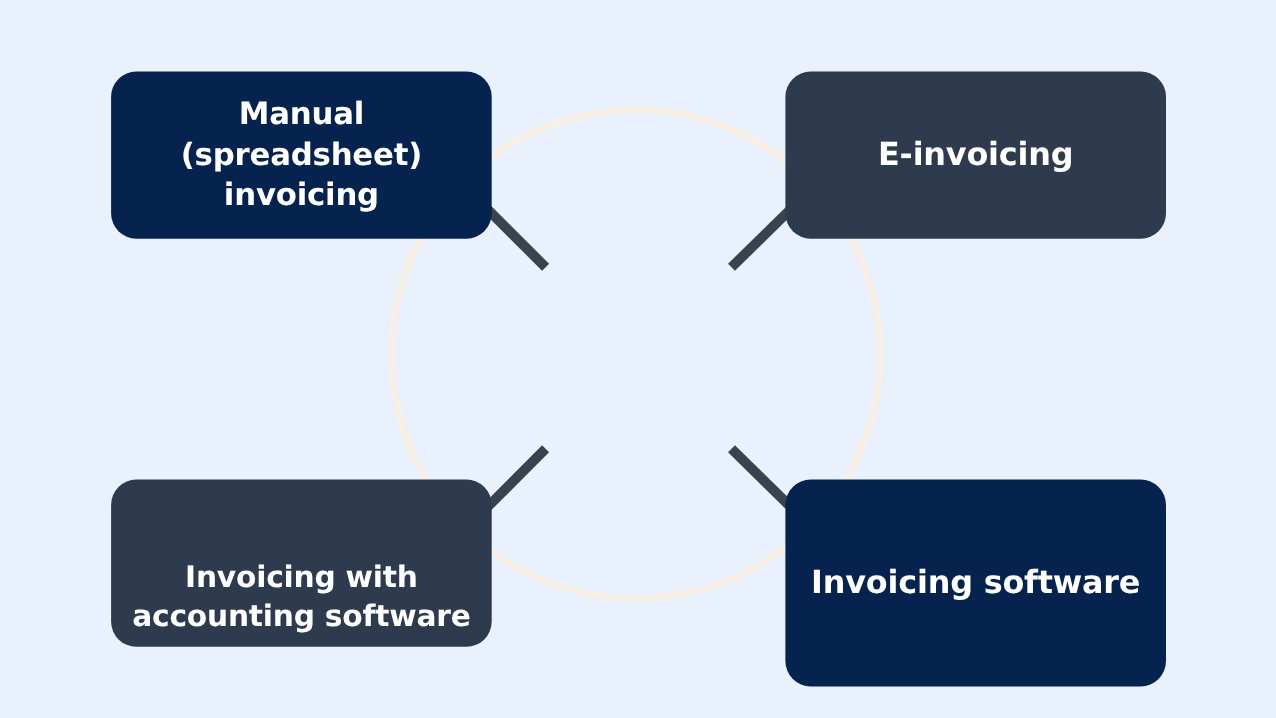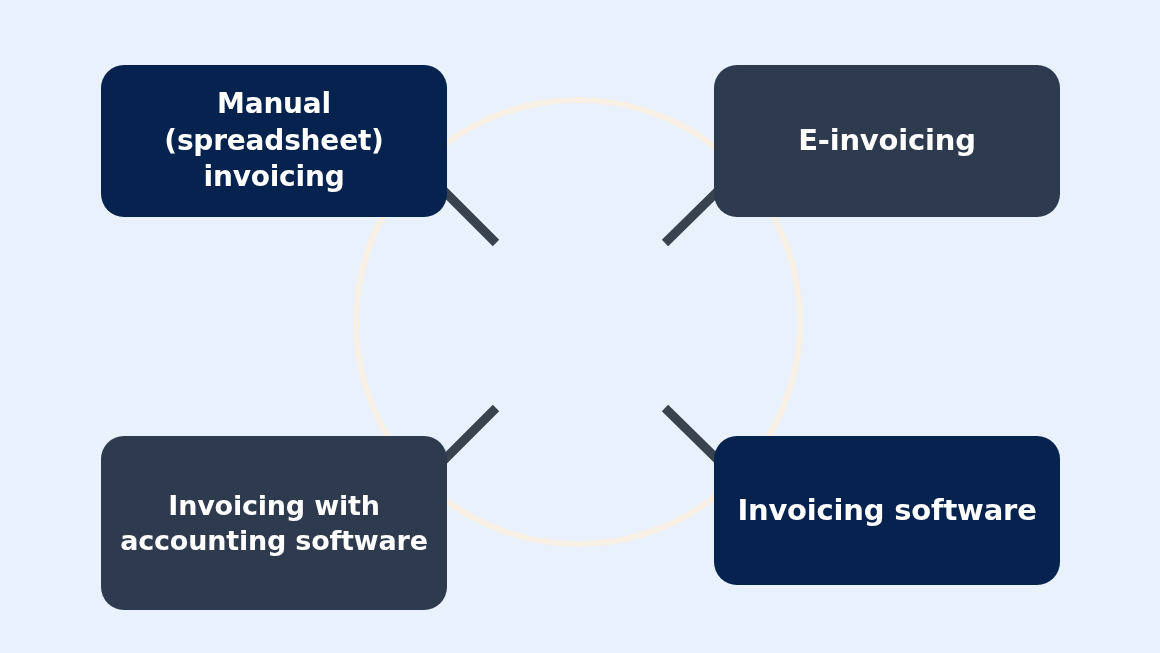--- a/index.html
+++ b/index.html
@@ -92,22 +92,22 @@
     letter-spacing: -0.2px;
     white-space: pre-line;
   }
 
   .box-navy  { background: #062350; }
   .box-slate { background: #2e3a4d; }
 
   
   #box-top-left     { left: 101px; top: 65px;  width: 346px; height: 152px; }
   #box-top-right    { left: 714px; top: 65px;  width: 346px; height: 152px; }
-  #box-bottom-left  { left: 101px; top: 436px; width: 346px; height: 174px; }
-  #box-bottom-right { left: 714px; top: 436px; width: 346px; height: 149px; }
+  #box-bottom-left  { left: 101px; top: 436px; width: 346px; height: 152px; align-items: flex-end; }
+  #box-bottom-right { left: 714px; top: 436px; width: 346px; height: 188px; }
 
   #box-bottom-left .method-label { font-size: 27px; }
   #box-bottom-right .method-label { font-size: 29px; }
   #box-top-right .method-label { font-size: 29px; }
 </style>
 </head>
 <body>
 
 <div id="diagram-canvas">
 

